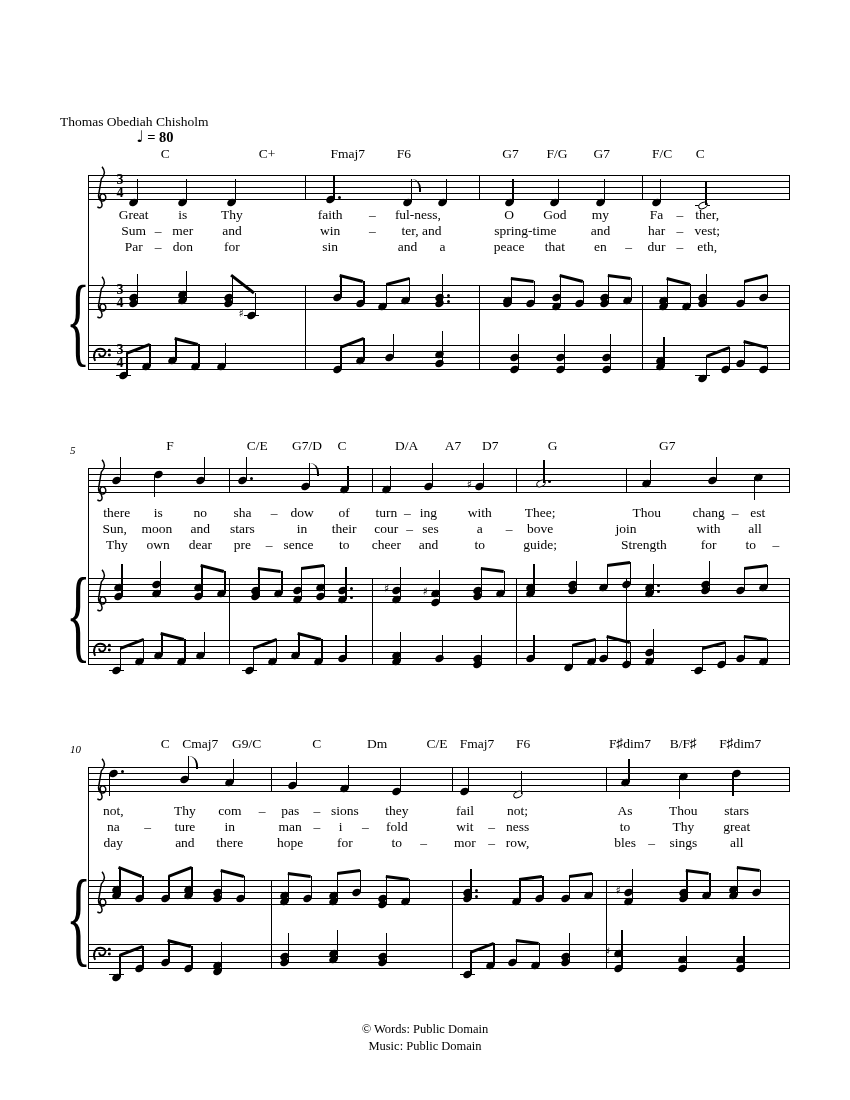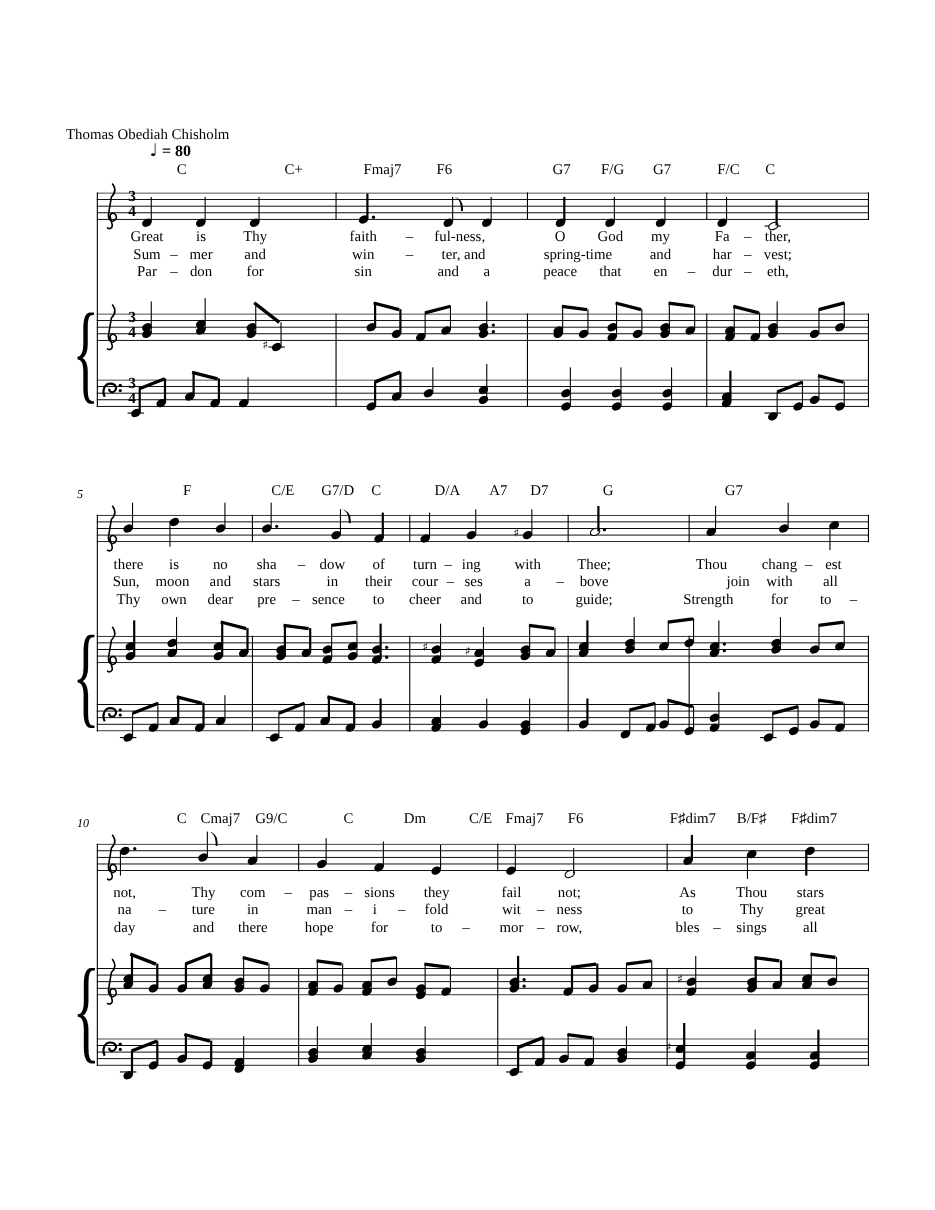--- a/index.html
+++ b/index.html
@@ -341,21 +341,21 @@
       <div class="lyr abs" style="left: 200.32px; top: 521px;">and</div>
       <div class="lyr abs" style="left: 242.44px; top: 521px;">stars</div>
       <div class="lyr abs" style="left: 302.11px; top: 521px;">in</div>
       <div class="lyr abs" style="left: 344.23px; top: 521px;">their</div>
       <div class="lyr abs" style="left: 386.35px; top: 521px;">cour</div>
       <div class="lyr abs" style="left: 409.516px; top: 521px;">–</div>
       <div class="lyr abs" style="left: 430.576px; top: 521px;">ses</div>
       <div class="lyr abs" style="left: 479.716px; top: 521px;">a</div>
       <div class="lyr abs" style="left: 509.2px; top: 521px;">–</div>
       <div class="lyr abs" style="left: 540.088px; top: 521px;">bove</div>
-      <div class="lyr abs" style="left: 671px; top: 521px;">join</div>
+      <div class="lyr abs" style="left: 626px; top: 521px;">join</div>
       <div class="lyr abs" style="left: 708.568px; top: 521px;">with</div>
       <div class="lyr abs" style="left: 754.9px; top: 521px;">all</div>
       <div class="lyr abs" style="left: 116.782px; top: 537px;">Thy</div>
       <div class="lyr abs" style="left: 158.2px; top: 537px;">own</div>
       <div class="lyr abs" style="left: 200.32px; top: 537px;">dear</div>
       <div class="lyr abs" style="left: 242.44px; top: 537px;">pre</div>
       <div class="lyr abs" style="left: 269.116px; top: 537px;">–</div>
       <div class="lyr abs" style="left: 298.6px; top: 537px;">sence</div>
       <div class="lyr abs" style="left: 344.23px; top: 537px;">to</div>
       <div class="lyr abs" style="left: 386.35px; top: 537px;">cheer</div>
@@ -704,13 +704,17 @@
       <div class="nh abs" style="left: 613.51px; top: 949.5px;"></div>
       <div class="acc abs" style="left: 605.01px; top: 945px;">♯</div>
       <div class="stem abs" style="left: 621.21px; top: 930px; height: 38px;"></div>
       <div class="nh abs" style="left: 678.094px; top: 964.5px;"></div>
       <div class="nh abs" style="left: 678.094px; top: 955.5px;"></div>
       <div class="stem abs" style="left: 685.794px; top: 936px; height: 32px;"></div>
       <div class="nh abs" style="left: 735.658px; top: 964.5px;"></div>
       <div class="nh abs" style="left: 735.658px; top: 955.5px;"></div>
       <div class="stem abs" style="left: 743.358px; top: 936px; height: 32px;"></div>
     </div>
+  <div class="abs" id="footer">
+    <div>© Words: Public Domain</div>
+    <div>Music: Public Domain</div>
+  </div>
 </div>
 
 </body></html>

